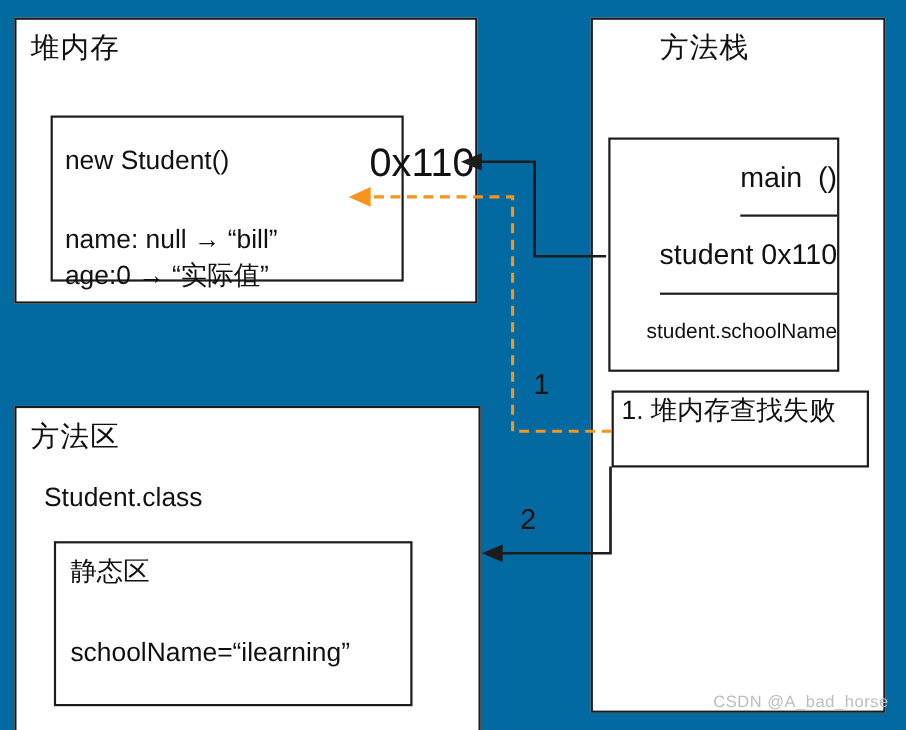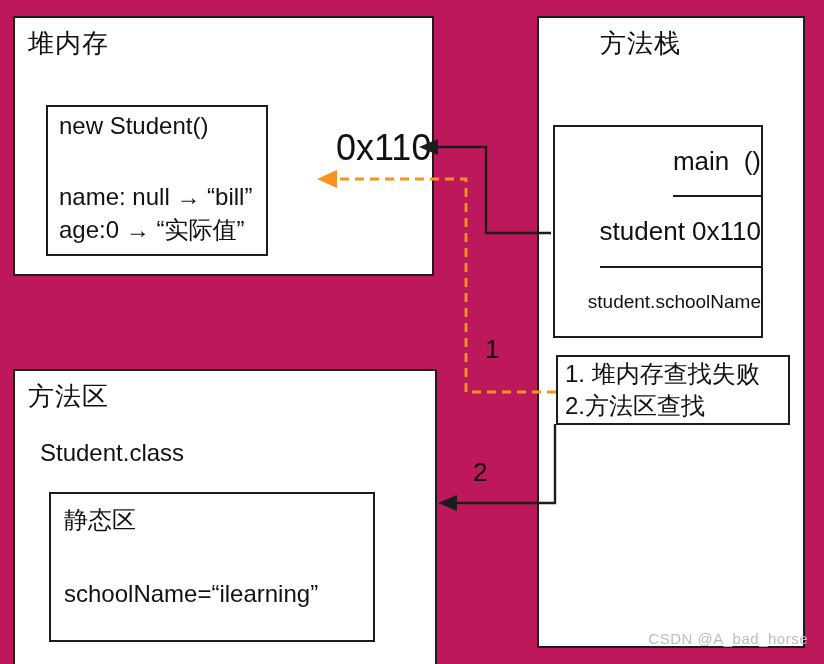--- a/index.html
+++ b/index.html
@@ -1,39 +1,39 @@
 <!DOCTYPE html>
 <html><head>
 <meta charset="utf-8">
 <style>
   html, body { margin: 0; padding: 0; background: #ffffff; }
   #canvas {
     position: relative;
     width: 824px;
     height: 664px;
-    background: #be185d;
+    background: #0369a1;
     font-family: "Liberation Sans", "DejaVu Sans", sans-serif;
     color: #111111;
     overflow: hidden;
   }
   .box {
     position: absolute;
     background: #ffffff;
     border: 2px solid #1c1c1c;
     box-sizing: border-box;
   }
   .box-title {
     font-size: 26px;
     padding: 8px 0 0 13px;
     letter-spacing: 1px;
     white-space: pre;
   }
   
   #heap-box   { left: 13px; top: 16px; width: 421px; height: 260px; }
-  #object-box { left: 31px; top: 87px; width: 222px; height: 151px; padding: 2px 11px; }
+  #object-box { left: 31px; top: 87px; width: 321px; height: 151px; padding: 23px 11px; }
   #object-box .obj-line { font-size: 24px; line-height: 33px; white-space: pre; }
   #object-box .obj-spacer { height: 38px; }
   #address-label {
     position: absolute; left: 336px; top: 127px;
     font-size: 36px; white-space: pre;
   }
   
   #stack-box   { left: 537px; top: 16px; width: 268px; height: 632px; padding-left: 48px; }
   #stack-frame { left: 14px; top: 107px; width: 210px; height: 213px; display: flex; flex-direction: column; align-items: flex-end; }
   .frame-cell {
@@ -91,21 +91,20 @@
     <div class="box-title">方法栈</div>
     <div class="box" id="stack-frame">
       <div class="frame-cell">main  ()</div>
       <div class="frame-cell">student 0x110</div>
       <div class="frame-cell small">student.schoolName</div>
     </div>
   </div>
 
   <div class="box" id="note-box">
     <div class="note-line">1. 堆内存查找失败</div>
-    <div class="note-line">2.方法区查找</div>
   </div>
 
   <div class="box" id="method-box">
     <div class="box-title">方法区</div>
     <div id="class-label">Student.class</div>
     <div class="box" id="static-box">
       <div class="static-line">静态区</div>
       <div class="static-spacer"></div>
       <div class="static-line">schoolName=“ilearning”</div>
     </div>

